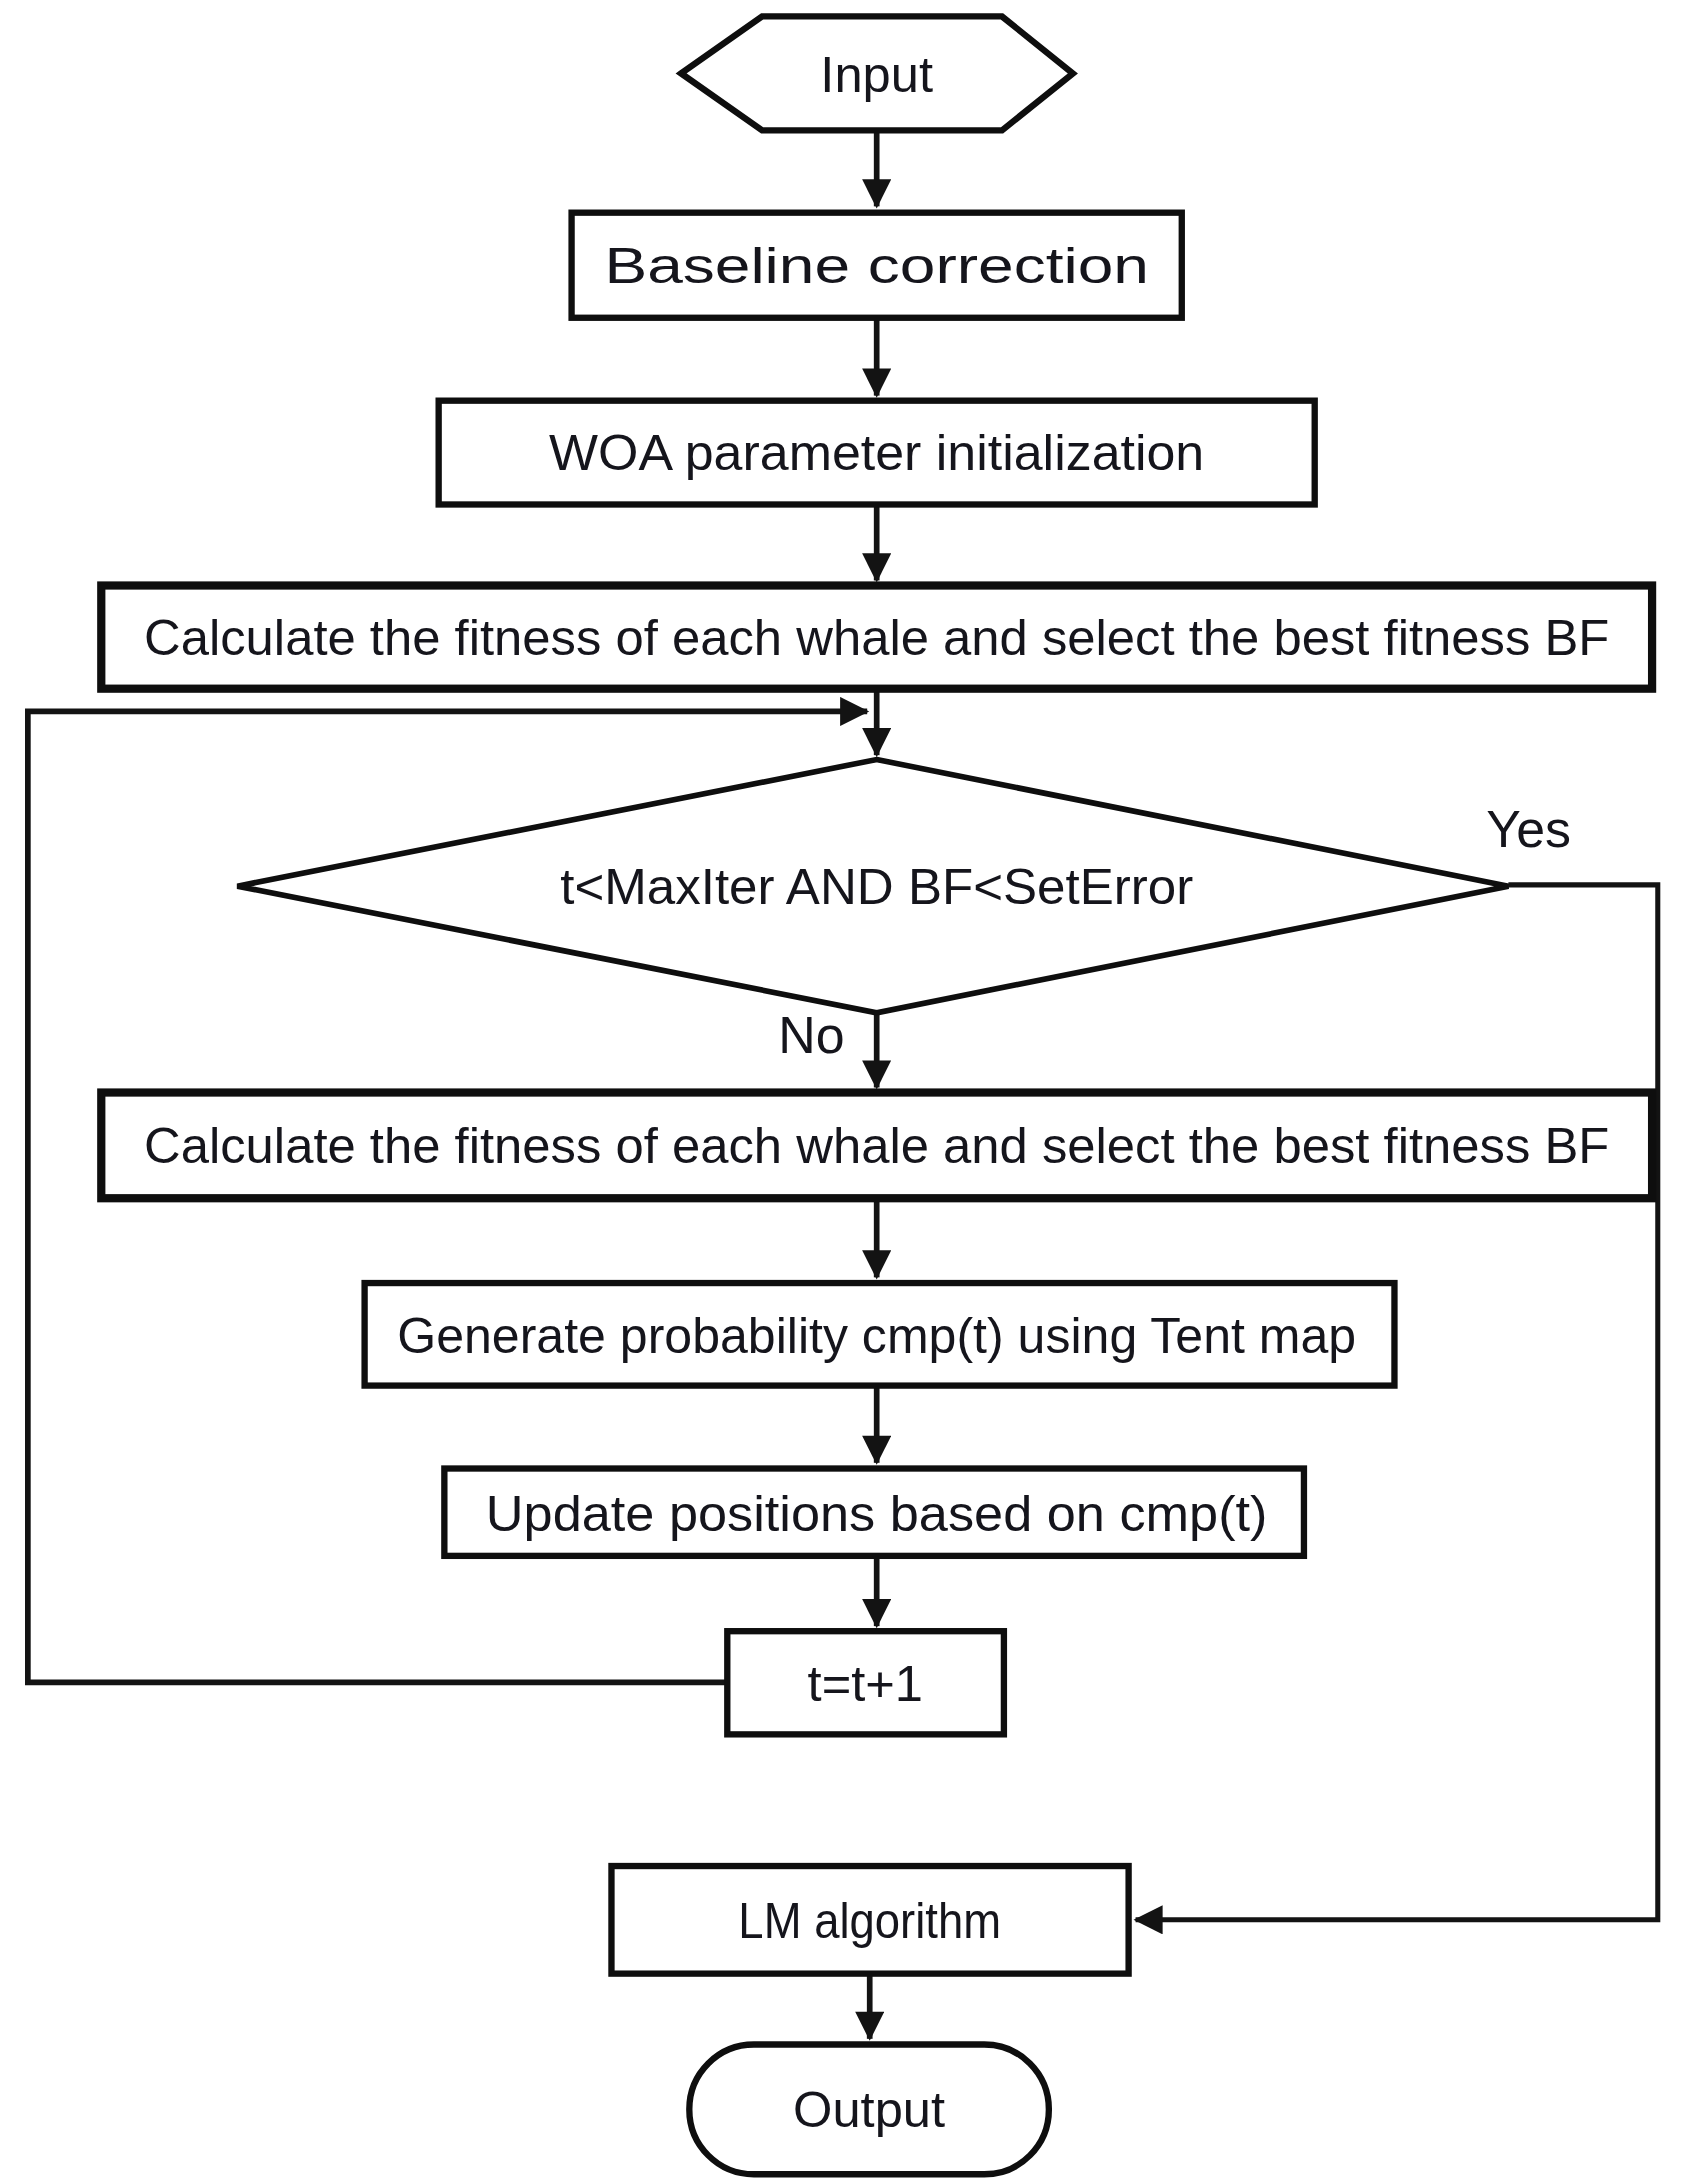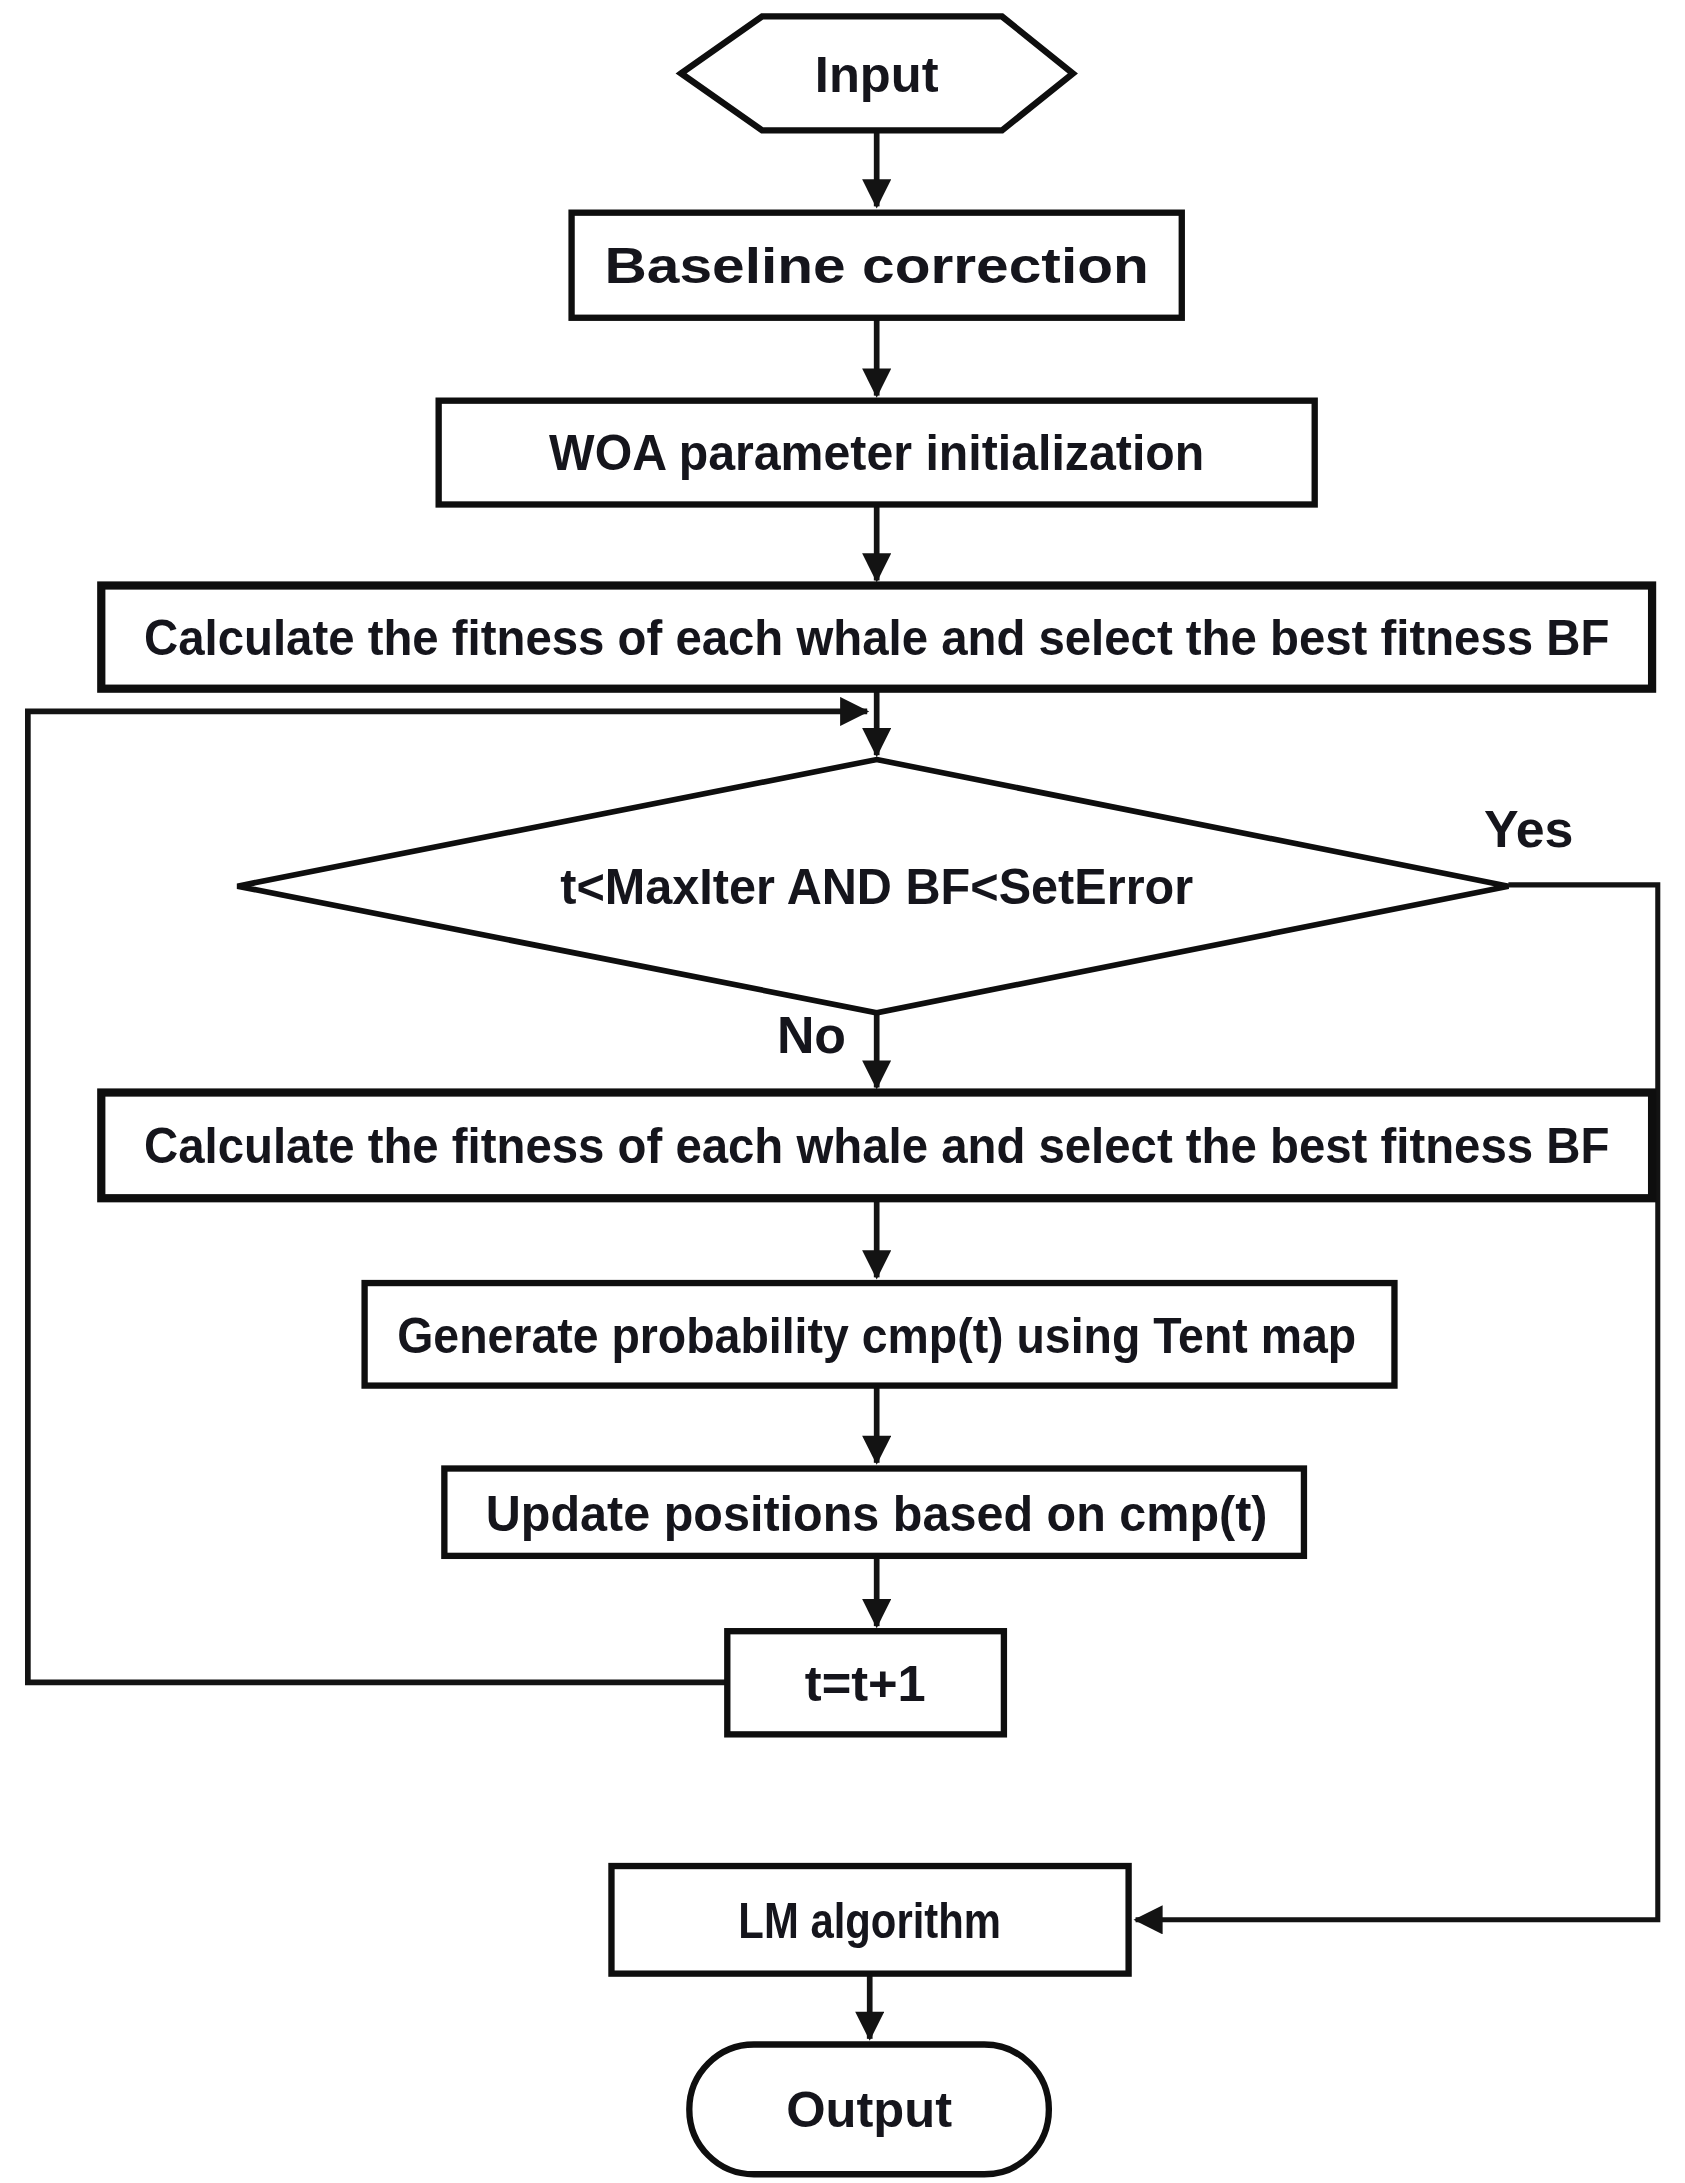--- a/index.html
+++ b/index.html
@@ -3,21 +3,20 @@
 <meta charset="utf-8">
 <style>
   html, body {
     margin: 0;
     padding: 0;
     background: #ffffff;
   }
   .page {
     width: 100%;
     background: #ffffff;
-    font-weight: bold;
   }
   svg.flowchart {
     display: block;
     width: 100%;
     height: auto;
     background: #ffffff;
   }
   .shape {
     fill: #ffffff;
     stroke: #0e0e0e;

